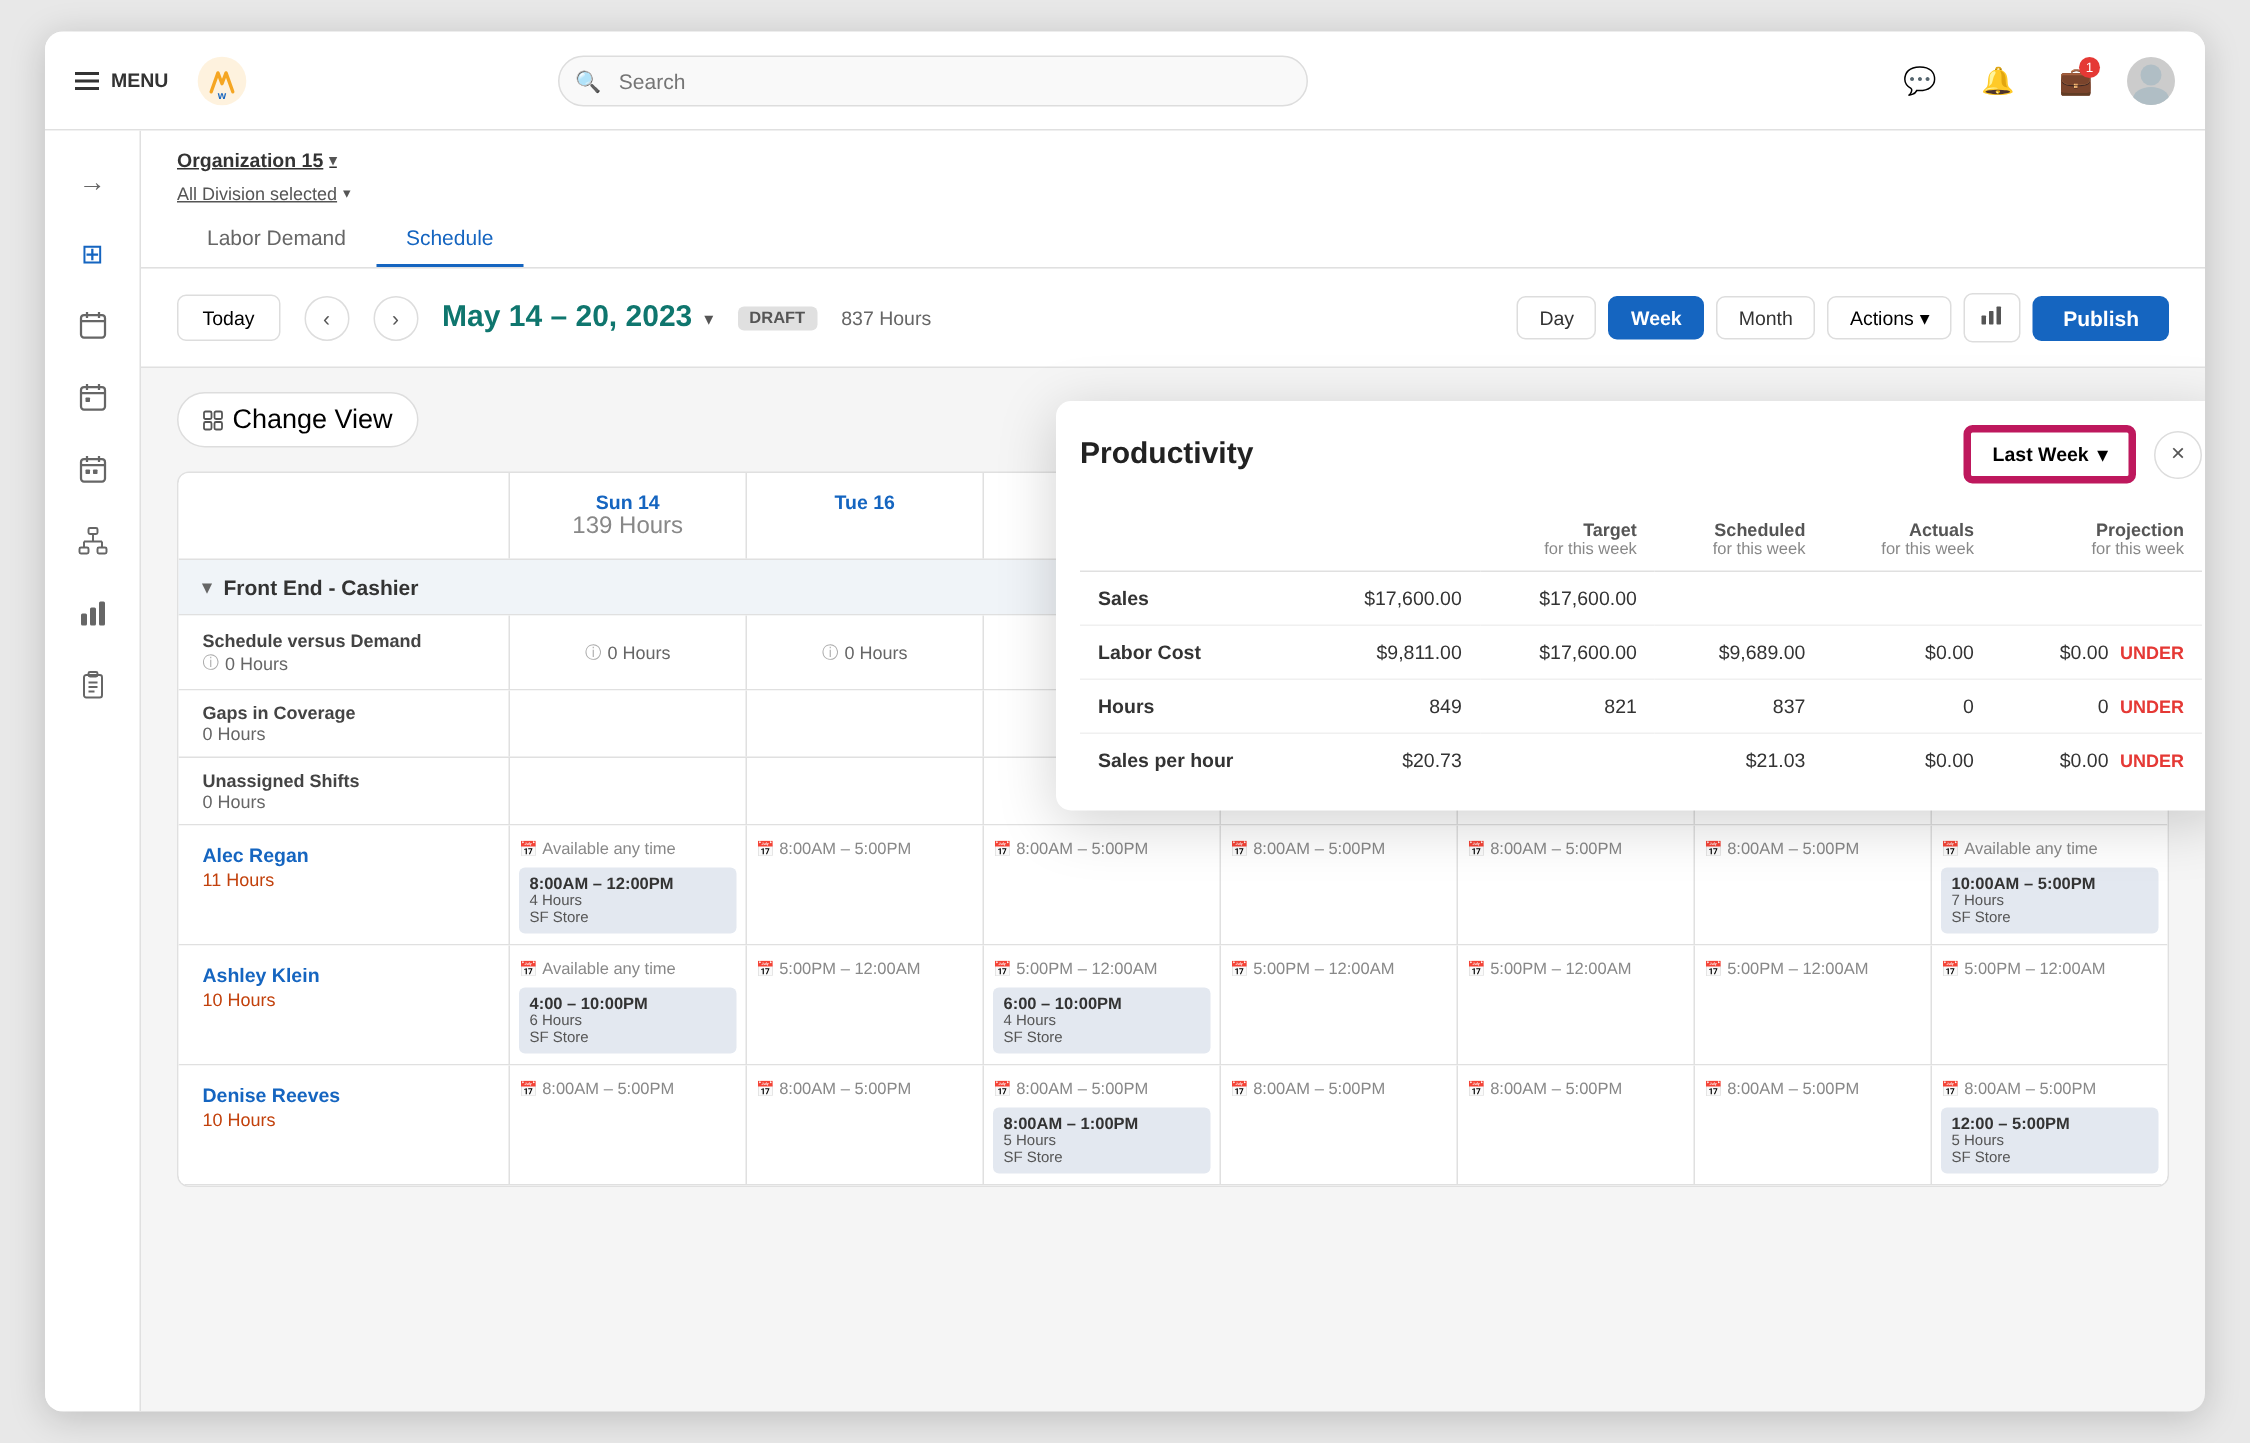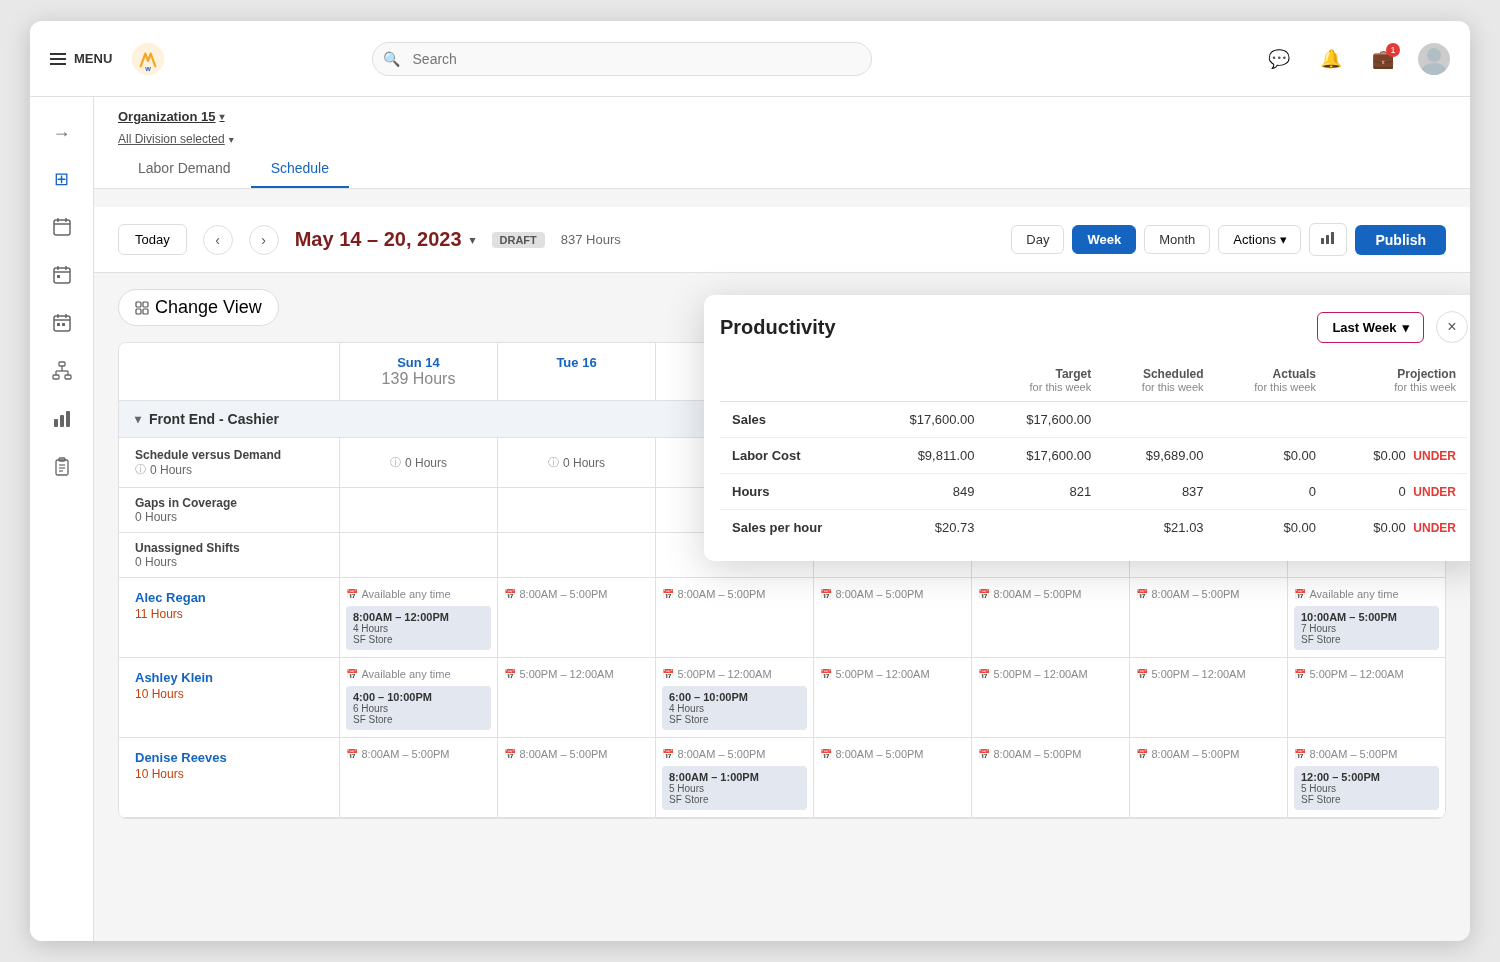--- a/index.html
+++ b/index.html
@@ -1,54 +1,54 @@
 <!DOCTYPE html>
 <html><head>
   <meta charset="utf-8">
   <style>
     * { box-sizing: border-box; margin: 0; padding: 0; }
     body { font-family: -apple-system, BlinkMacSystemFont, 'Segoe UI', sans-serif; background: #e8e8e8; display: flex; justify-content: center; align-items: center; min-height: 100vh; }
     .app-frame { width: 1440px; height: 920px; background: #f5f5f5; border-radius: 12px; overflow: hidden; display: flex; flex-direction: column; box-shadow: 0 4px 24px rgba(0,0,0,0.18); }
     
-    .top-nav { height: 76px; background: #fff; display: flex; align-items: center; padding: 0 20px; gap: 16px; border-bottom: 1px solid #e0e0e0; flex-shrink: 0; }
+    .top-nav { height: 66px; background: #fff; display: flex; align-items: center; padding: 0 20px; gap: 16px; border-bottom: 1px solid #e0e0e0; flex-shrink: 0; }
     .menu-btn { display: flex; align-items: center; gap: 8px; font-size: 13px; font-weight: 600; color: #333; cursor: pointer; }
     .menu-icon { display: flex; flex-direction: column; gap: 3px; }
     .menu-icon span { display: block; width: 16px; height: 2px; background: #333; }
     .logo { width: 40px; height: 40px; display: flex; align-items: center; justify-content: center; }
     .logo svg { width: 36px; height: 36px; }
     .search-bar { flex: 1; max-width: 500px; margin: 0 auto; position: relative; }
     .search-bar input { width: 100%; padding: 8px 16px 8px 40px; border: 1px solid #ddd; border-radius: 24px; font-size: 14px; background: #f9f9f9; outline: none; }
     .search-icon { position: absolute; left: 12px; top: 50%; transform: translateY(-50%); color: #999; font-size: 14px; }
     .nav-icons { display: flex; align-items: center; gap: 16px; margin-left: auto; }
     .nav-icon { width: 36px; height: 36px; display: flex; align-items: center; justify-content: center; font-size: 18px; color: #555; cursor: pointer; position: relative; }
     .badge { position: absolute; top: 2px; right: 2px; background: #e53935; color: #fff; border-radius: 50%; width: 14px; height: 14px; font-size: 9px; display: flex; align-items: center; justify-content: center; }
     .avatar { width: 32px; height: 32px; border-radius: 50%; background: #ccc; overflow: hidden; display: flex; align-items: center; justify-content: center; }
     
     .main-layout { display: flex; flex: 1; overflow: hidden; }
     
     .sidebar { width: 64px; background: #fff; border-right: 1px solid #e0e0e0; display: flex; flex-direction: column; align-items: center; padding: 12px 0; gap: 4px; flex-shrink: 0; }
     .sidebar-item { width: 44px; height: 44px; display: flex; align-items: center; justify-content: center; border-radius: 8px; cursor: pointer; color: #666; font-size: 18px; }
     .sidebar-item.active { color: #1565c0; }
     
-    .content { flex: 1; display: flex; flex-direction: column; overflow: hidden; gap: 18px; }
+    .content { flex: 1; display: flex; flex-direction: column; overflow: hidden; }
     
     .sub-header { background: #fff; padding: 12px 24px 0 24px; border-bottom: 1px solid #e0e0e0; flex-shrink: 0; }
     .sub-header-top { display: flex; align-items: center; gap: 8px; margin-bottom: 8px; }
     .org-selector { display: flex; align-items: center; gap: 4px; font-size: 13px; font-weight: 600; color: #333; cursor: pointer; text-decoration: underline; }
     .dropdown-arrow { font-size: 10px; color: #555; }
     .tabs { display: flex; gap: 0; }
     .tab { padding: 10px 20px; font-size: 14px; color: #666; cursor: pointer; border-bottom: 2px solid transparent; }
     .tab.active { color: #1565c0; border-bottom-color: #1565c0; font-weight: 500; }
     
     .schedule-area { flex: 1; overflow-y: auto; padding: 0; position: relative; }
     .schedule-header { background: #fff; padding: 16px 24px; display: flex; align-items: center; gap: 16px; border-bottom: 1px solid #e0e0e0; flex-shrink: 0; }
     .today-btn { padding: 7px 16px; border: 1px solid #ddd; border-radius: 6px; font-size: 13px; background: #fff; cursor: pointer; }
     .nav-arrow { width: 30px; height: 30px; display: flex; align-items: center; justify-content: center; border: 1px solid #ddd; border-radius: 50%; cursor: pointer; font-size: 14px; color: #555; background: #fff; }
     .date-range { display: flex; align-items: center; gap: 8px; }
-    .date-title { font-size: 20px; font-weight: 700; color: #7f1d1d; }
+    .date-title { font-size: 20px; font-weight: 700; color: #0f766e; }
     .date-arrow { font-size: 12px; color: #555; cursor: pointer; }
     .draft-badge { background: #e0e0e0; color: #555; font-size: 11px; padding: 2px 8px; border-radius: 4px; font-weight: 600; }
     .hours-text { font-size: 13px; color: #666; }
     .header-right { margin-left: auto; display: flex; align-items: center; gap: 8px; }
     .view-btn { padding: 6px 14px; border: 1px solid #ddd; border-radius: 6px; font-size: 13px; background: #fff; cursor: pointer; color: #333; }
     .view-btn.active { background: #1565c0; color: #fff; border-color: #1565c0; font-weight: 600; }
     .actions-btn { padding: 6px 14px; border: 1px solid #ddd; border-radius: 6px; font-size: 13px; background: #fff; cursor: pointer; display: flex; align-items: center; gap: 4px; }
     .chart-btn { padding: 6px 10px; border: 1px solid #ddd; border-radius: 6px; font-size: 13px; background: #fff; cursor: pointer; }
     .publish-btn { padding: 7px 20px; background: #1565c0; color: #fff; border: none; border-radius: 6px; font-size: 14px; font-weight: 600; cursor: pointer; }
     
@@ -83,21 +83,21 @@
     .emp-hours { font-size: 12px; color: #c2410c; }
     .emp-cell { border-left: 1px solid #e0e0e0; padding: 6px; position: relative; }
     .avail-text { font-size: 11px; color: #888; display: flex; align-items: center; gap: 3px; padding: 4px 0; }
     .shift-block { background: #e3e8f0; border-radius: 4px; padding: 5px 7px; font-size: 11px; color: #333; margin-top: 2px; }
     .shift-time { font-weight: 600; font-size: 11px; }
     .shift-detail { font-size: 10px; color: #555; }
     .productivity-panel { position: absolute; top: 88px; left: 50%; transform: translateX(-10%); width: 780px; background: #fff; border-radius: 10px; box-shadow: 0 8px 40px rgba(0,0,0,0.18); z-index: 200; padding: 16px; }
     .panel-header { display: flex; align-items: center; justify-content: space-between; margin-bottom: 16px; }
     .panel-title { font-size: 20px; font-weight: 700; color: #222; }
     .close-btn { width: 32px; height: 32px; border-radius: 50%; border: 1px solid #ddd; background: #fff; display: flex; align-items: center; justify-content: center; cursor: pointer; font-size: 16px; color: #555; }
-    .week-selector { padding: 7px 14px; border: 1px solid #be185d; border-radius: 6px; font-size: 13px; background: #fff; cursor: pointer; display: flex; align-items: center; gap: 6px; font-weight: 600; }
+    .week-selector { padding: 7px 14px; border: 5px solid #be185d; border-radius: 6px; font-size: 13px; background: #fff; cursor: pointer; display: flex; align-items: center; gap: 6px; font-weight: 600; }
     
     .prod-table { width: 100%; border-collapse: collapse; }
     .prod-table th { font-size: 12px; font-weight: 600; color: #555; text-align: right; padding: 8px 12px; border-bottom: 1px solid #e0e0e0; }
     .prod-table th:first-child { text-align: left; }
     .prod-table td { font-size: 13px; color: #333; padding: 10px 12px; border-bottom: 1px solid #f0f0f0; text-align: right; }
     .prod-table td:first-child { font-weight: 700; text-align: left; }
     .prod-table tr:last-child td { border-bottom: none; }
     .under-text { color: #e53935; font-size: 12px; font-weight: 700; margin-left: 4px; }
     .col-sub { font-size: 11px; font-weight: 400; color: #888; }
   </style>

